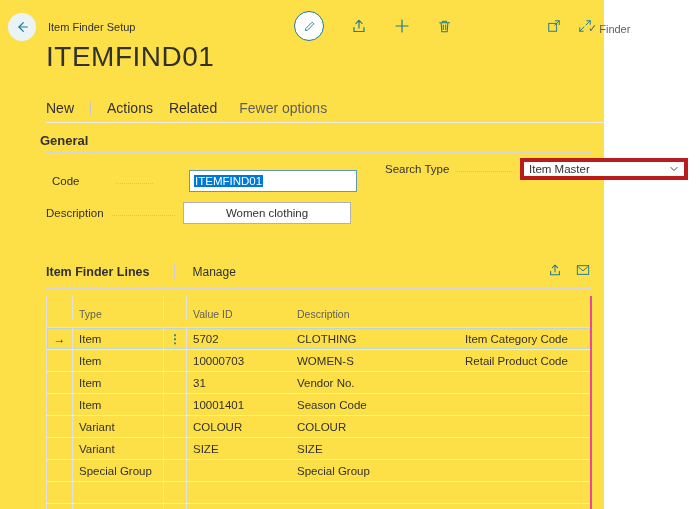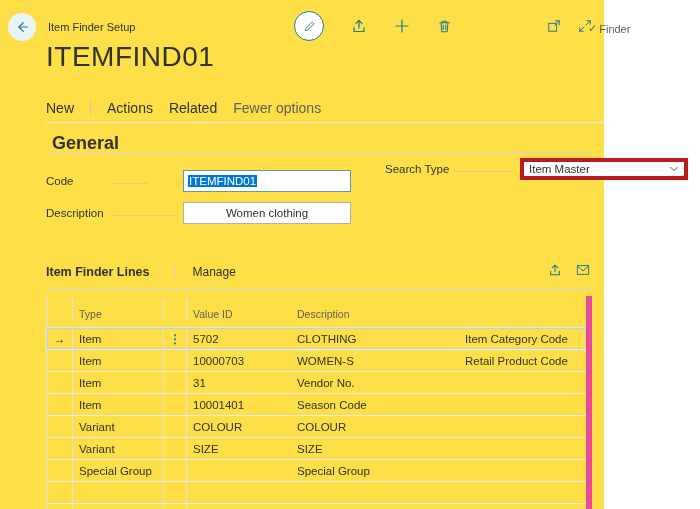--- a/index.html
+++ b/index.html
@@ -41,32 +41,32 @@
     position: absolute; left: 46px; top: 41px; font-size: 28px; font-weight: 400;
     color: #323130; letter-spacing: 0.5px;
   }
 
   
   .menubar {
     position: absolute; left: 46px; top: 100px; display: flex; align-items: center;
     gap: 16px; font-size: 14px;
   }
   .menubar .menu-item { cursor: pointer; }
-  .menubar .menu-item.muted { color: #605e5c; }
+  .menubar .menu-item.muted { color: #605e5c; margin-left: 6px; }
   .menubar .vdivider { width: 1px; height: 14px; background: #c8c6c4; }
   .menubar-rule { position: absolute; left: 46px; right: 0; top: 122px; height: 1px; background: #edebe9; }
 
   
-  .general-heading { position: absolute; left: 52px; top: 133px; font-size: 18px; font-weight: 700; }
+  .general-heading { position: absolute; left: 40px; top: 133px; font-size: 13px; font-weight: 700; }
   .general-rule { position: absolute; left: 46px; right: 12px; top: 152px; height: 1px; background: #d8d6d4; }
 
   .field { position: absolute; display: flex; align-items: center; height: 24px; }
   .field .label { font-size: 11.5px; color: #323130; white-space: nowrap; }
   .field .dots { flex: 1; border-bottom: 1px dotted #c0bebc; height: 1px; margin: 0 8px; transform: translateY(2px); }
-  .field-code   { left: 46px; top: 169px; width: 305px; gap: 28px; }
+  .field-code   { left: 52px; top: 169px; width: 305px; gap: 28px; }
   .field-desc   { left: 46px; top: 201px; width: 305px; }
   .field-search { left: 385px; top: 157px; width: 303px; }
 
   .text-box {
     width: 168px; height: 22px; border: 1px solid #b3b0ad; background: #fff;
     font-size: 11.5px; display: flex; align-items: center; padding: 0 4px;
   }
   .text-box.focused { border-color: #5e9ab5; }
   .selected-text { background: var(--selection); color: #fff; padding: 0 1px; }
   input.text-box { font-family: "Liberation Sans", sans-serif; color: #323130; outline: none; display: block; text-align: center; }
@@ -81,21 +81,21 @@
   .lines-header { position: absolute; left: 46px; top: 259px; height: 26px; display: flex; align-items: center; }
   .lines-heading { font-size: 12.5px; font-weight: 700; }
   .lines-vdivider { width: 1px; height: 16px; background: #d2d0ce; margin-left: 24px; margin-right: 18px; }
   .manage-label { font-size: 12px; cursor: pointer; }
   .lines-icons { position: absolute; right: 14px; top: 263px; display: flex; gap: 14px; color: var(--accent); }
   .lines-rule { position: absolute; left: 46px; right: 12px; top: 288px; height: 1px; background: #d8d6d4; }
 
   
   .table {
     position: absolute; left: 46px; right: 12px; top: 296px; bottom: 0;
-    border-left: 1px solid #e3e1df; border-right: 6px solid #ec4899;
+    border-left: 1px solid #e3e1df; border-right: 2px solid #ec4899;
     overflow: hidden; font-size: 11.5px;
   }
   .trow {
     display: grid; grid-template-columns: 26px 90px 24px 104px 168px 1fr;
     height: 22px; border-bottom: 1px solid #ecebe9; align-items: center;
   }
   .trow.thead {
     height: 32px; color: #605e5c; font-size: 10.5px;
     border-bottom: 1px solid #e3e1df; align-items: end; padding-bottom: 7px;
   }

